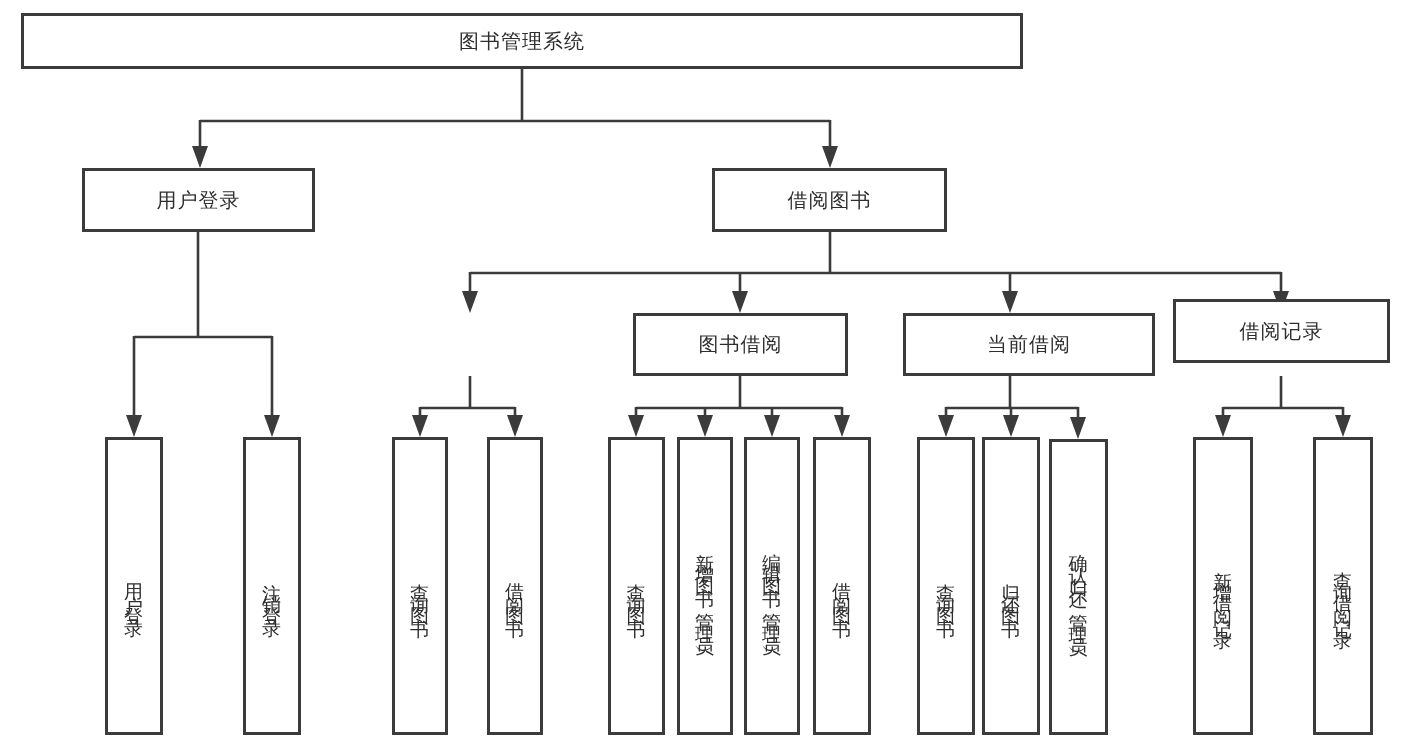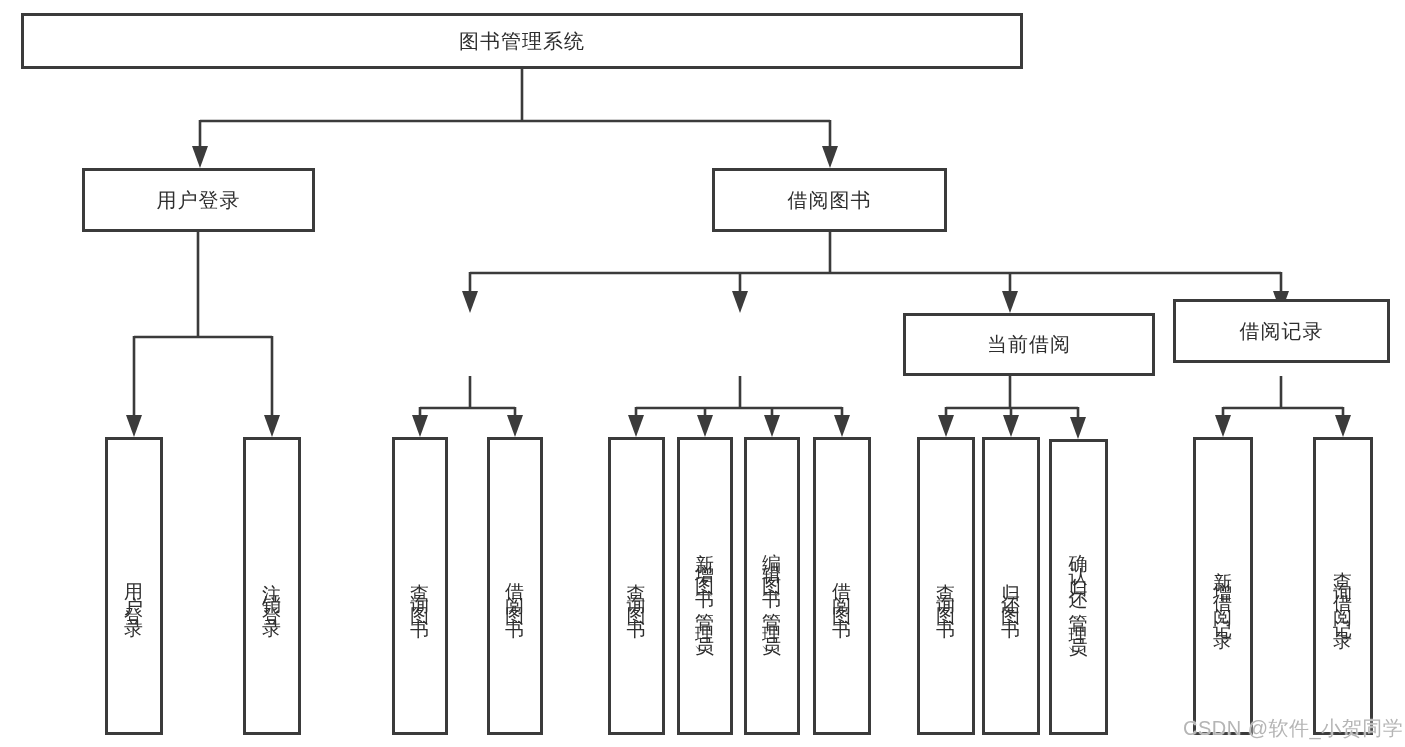--- a/index.html
+++ b/index.html
@@ -109,20 +109,21 @@
       <polygon points="1215,415 1231,415 1223,437" fill="#3b3b3b"></polygon>
       <line x1="1343" y1="407" x2="1343" y2="421" stroke="#3b3b3b" stroke-width="2.6"></line>
       <polygon points="1335,415 1351,415 1343,437" fill="#3b3b3b"></polygon>
     </svg>
 
   <div class="node" style="left:21px; top:13px; width:1002px; height:56px;">图书管理系统</div>
 
   <div class="node" style="left:82px; top:168px; width:233px; height:64px;">用户登录</div>
   <div class="node" style="left:712px; top:168px; width:235px; height:64px;">借阅图书</div>
 
+  <div class="node" style="left:633px; top:313px; width:215px; height:63px;">图书借阅</div>
   <div class="node" style="left:903px; top:313px; width:252px; height:63px;">当前借阅</div>
   <div class="node" style="left:1173px; top:299px; width:217px; height:64px;">借阅记录</div>
 
   <div class="node leaf" style="left:105px; top:437px; width:58px; height:298px;">
     <span class="vtext">用户登录</span>
   </div>
   <div class="node leaf" style="left:243px; top:437px; width:58px; height:298px;">
     <span class="vtext">注销登录</span>
   </div>
 
@@ -156,14 +157,13 @@
     <span class="vtext">确认归还（管理员）</span>
   </div>
 
   <div class="node leaf" style="left:1193px; top:437px; width:60px; height:298px;">
     <span class="vtext">新增借阅记录</span>
   </div>
   <div class="node leaf" style="left:1313px; top:437px; width:60px; height:298px;">
     <span class="vtext">查询借阅记录</span>
   </div>
 
-  <div class="watermark">CSDN @软件_小贺同学</div>
 </div>
 
 </body></html>

